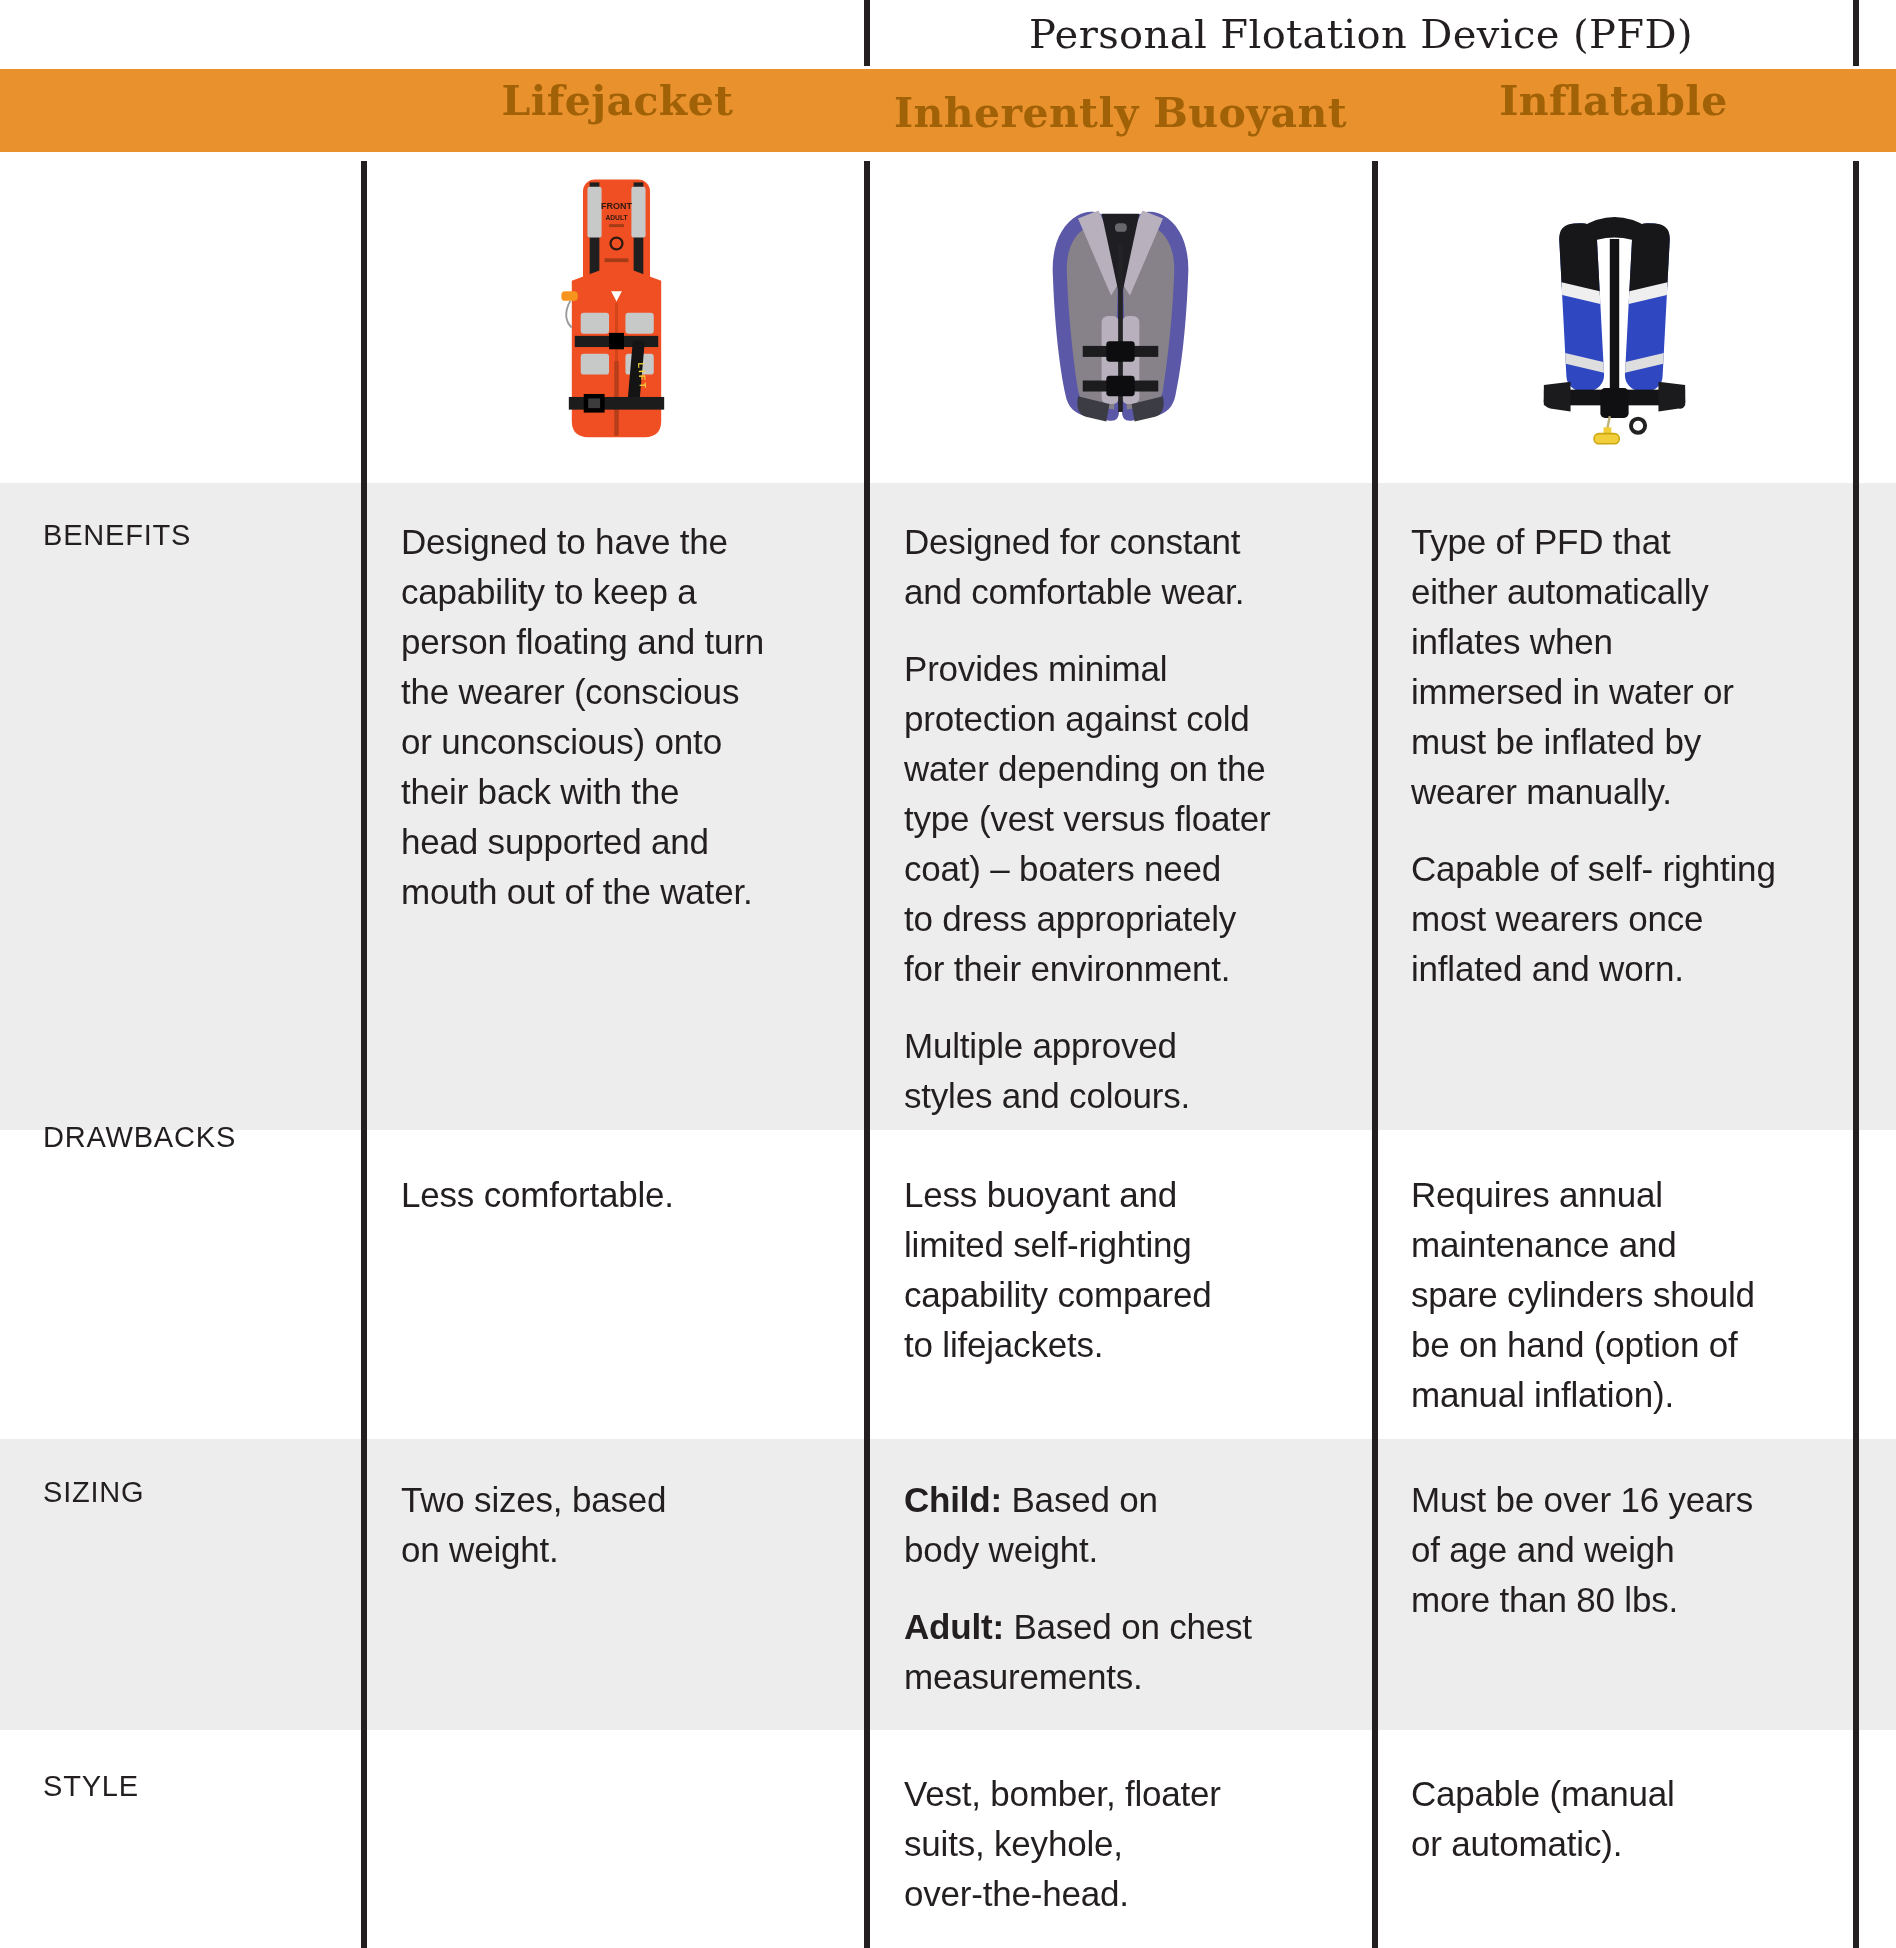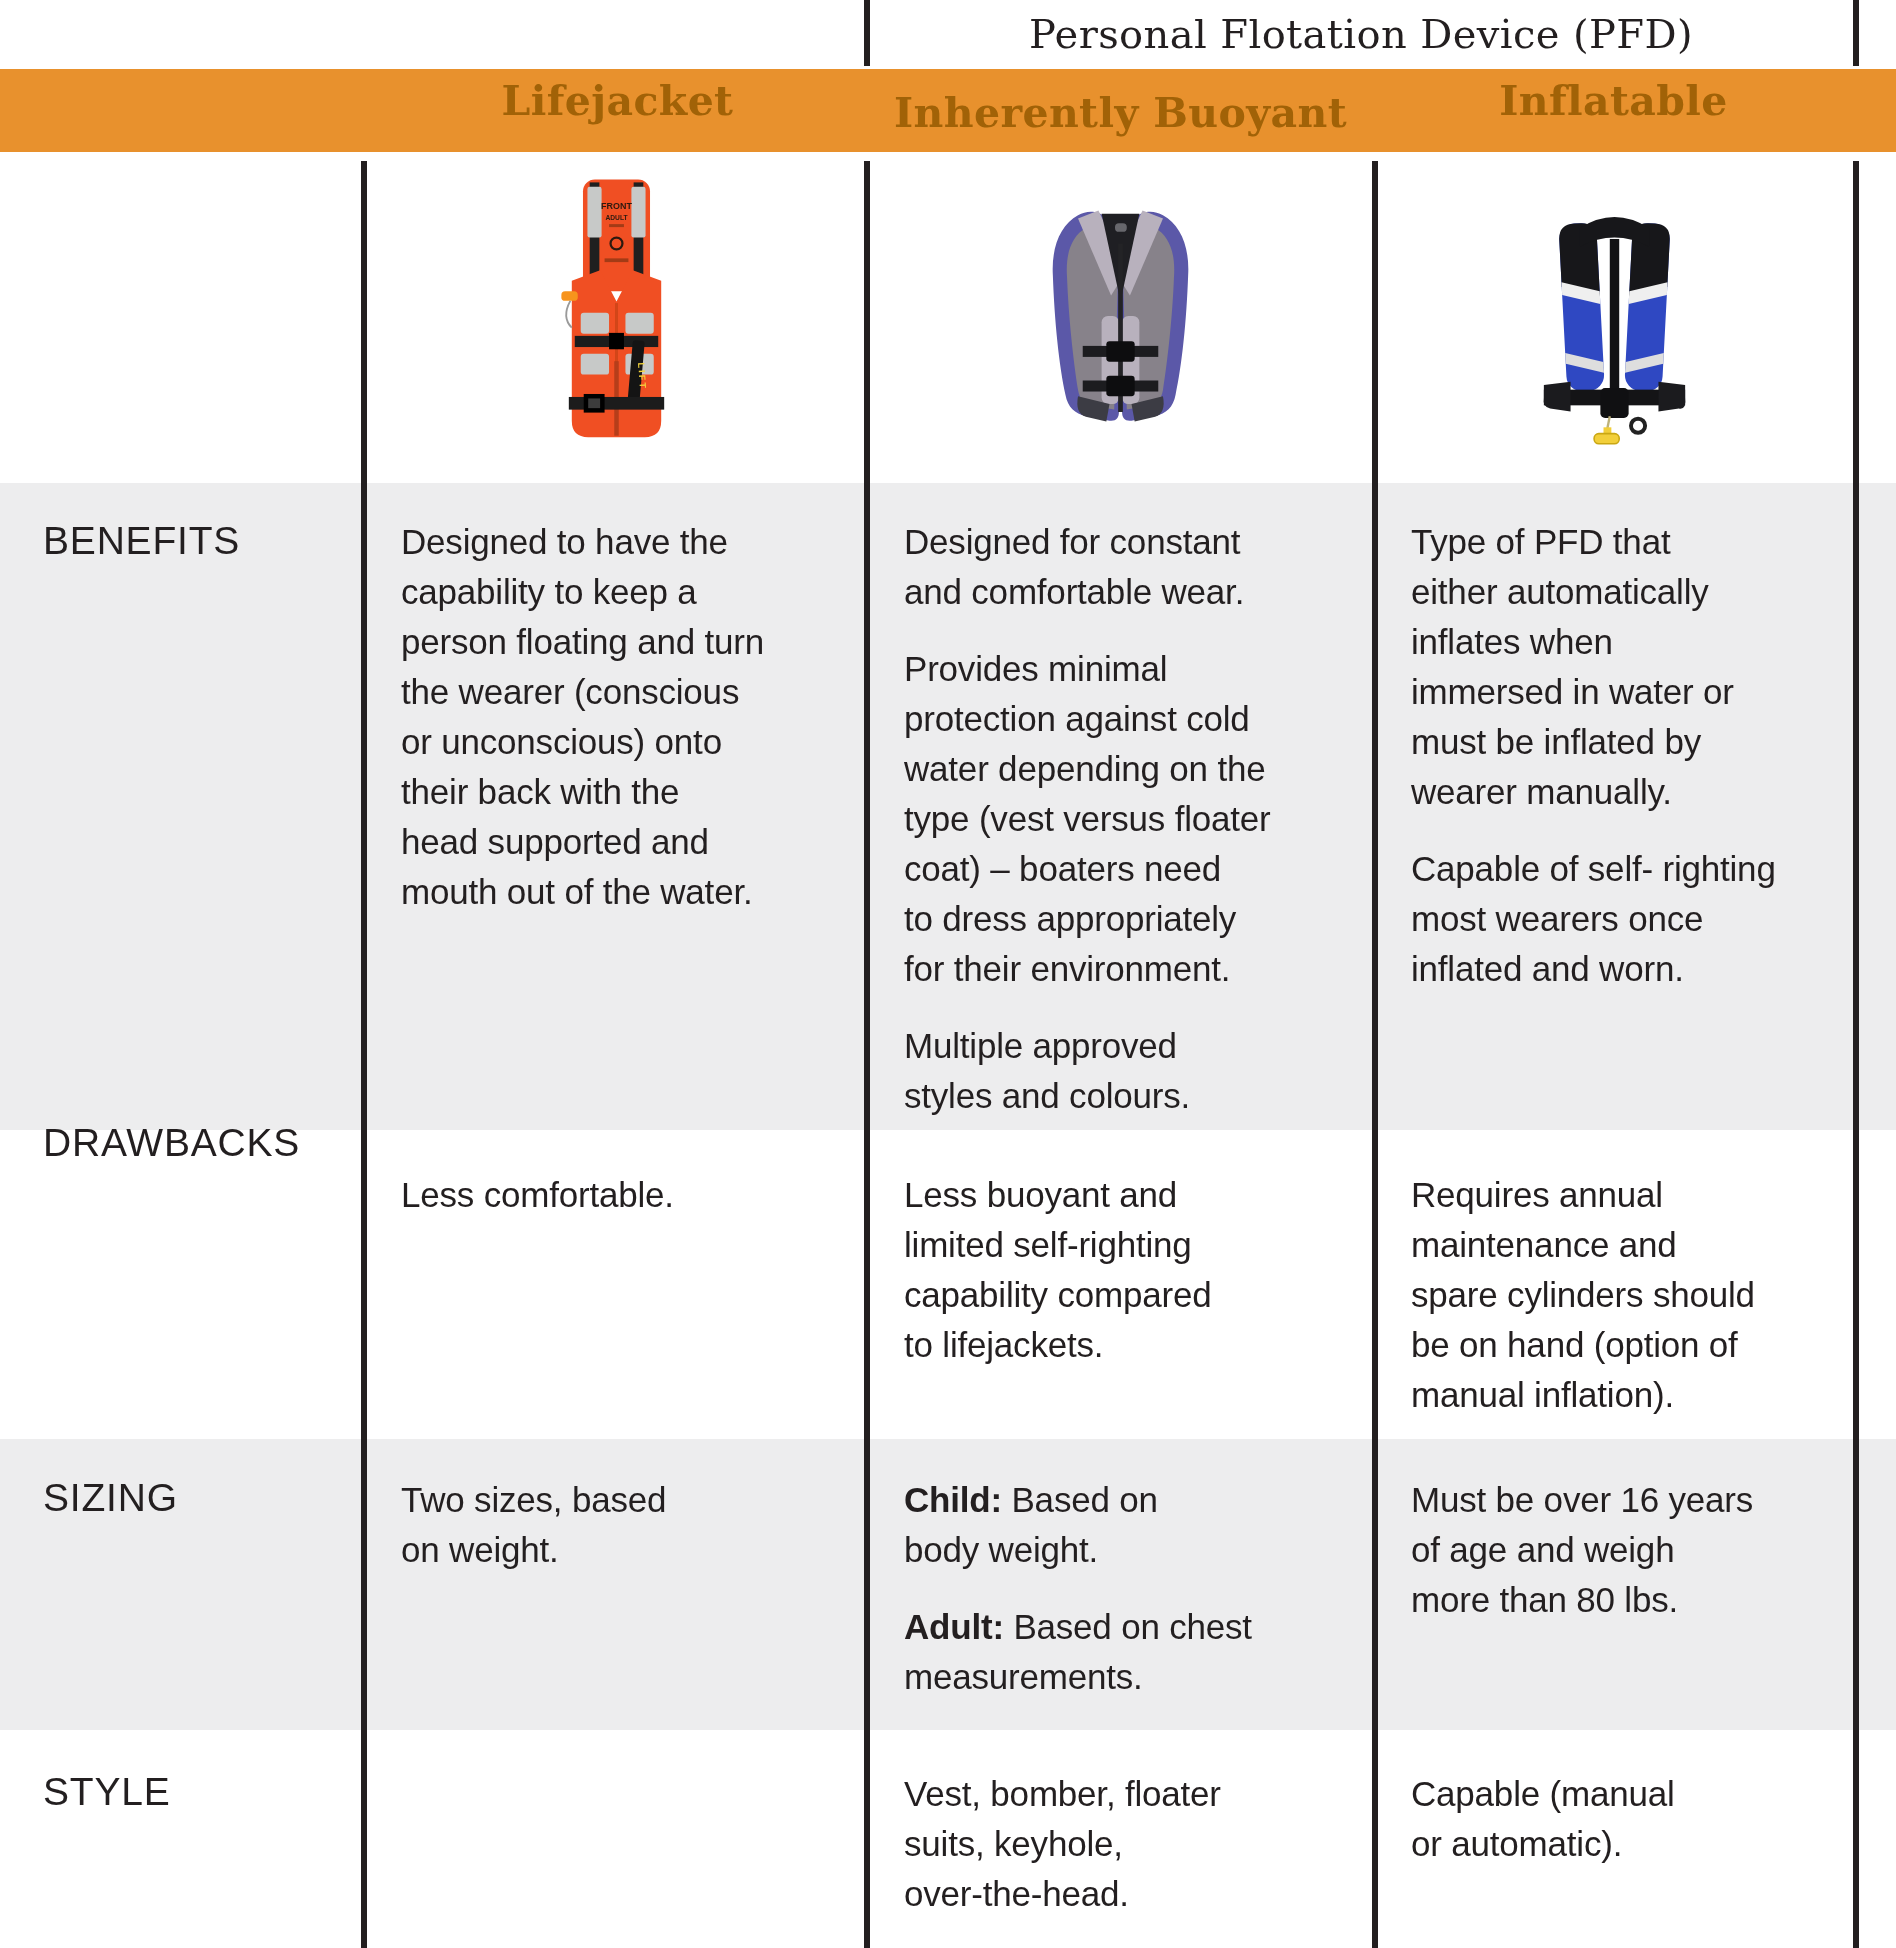--- a/index.html
+++ b/index.html
@@ -22,21 +22,21 @@
      display:flex;align-items:center;justify-content:center;
      font-family:"DejaVu Serif",serif;font-size:40px;letter-spacing:0.4px;}
 
   .orange-bar{position:absolute;left:0;top:69px;width:1896px;height:83px;background:#e8912d;}
   .col-head{position:absolute;top:59px;height:83px;display:flex;align-items:center;justify-content:center;
      color:#a16207;font-family:"DejaVu Serif",serif;font-weight:700;font-size:41px;letter-spacing:0.4px;}
   .ch-1{left:366px;width:503px;}
   .ch-2{left:869px;width:503px;margin-top:12px;}
   .ch-3{left:1372px;width:483px;}
 
-  .row-label{position:absolute;left:43px;font-size:39px;letter-spacing:0.8px;}
+  .row-label{position:absolute;left:43px;font-size:29px;letter-spacing:0.8px;}
   .rl-0{top:519px;} .rl-1{top:1121px;} .rl-2{top:1476px;} .rl-3{top:1770px;}
 
   .cell{position:absolute;font-size:35px;line-height:50px;letter-spacing:-0.2px;}
   .cell p{margin:0 0 27px;white-space:pre-line;}
   .cell p:last-child{margin-bottom:0;}
   .cell strong{font-weight:700;}
   .c-col1{left:401px;width:448px;}
   .c-col2{left:904px;width:452px;}
   .c-col3{left:1411px;width:428px;}
   .r-0{top:517px;} .r-1{top:1170px;} .r-2{top:1475px;} .r-3{top:1769px;}

